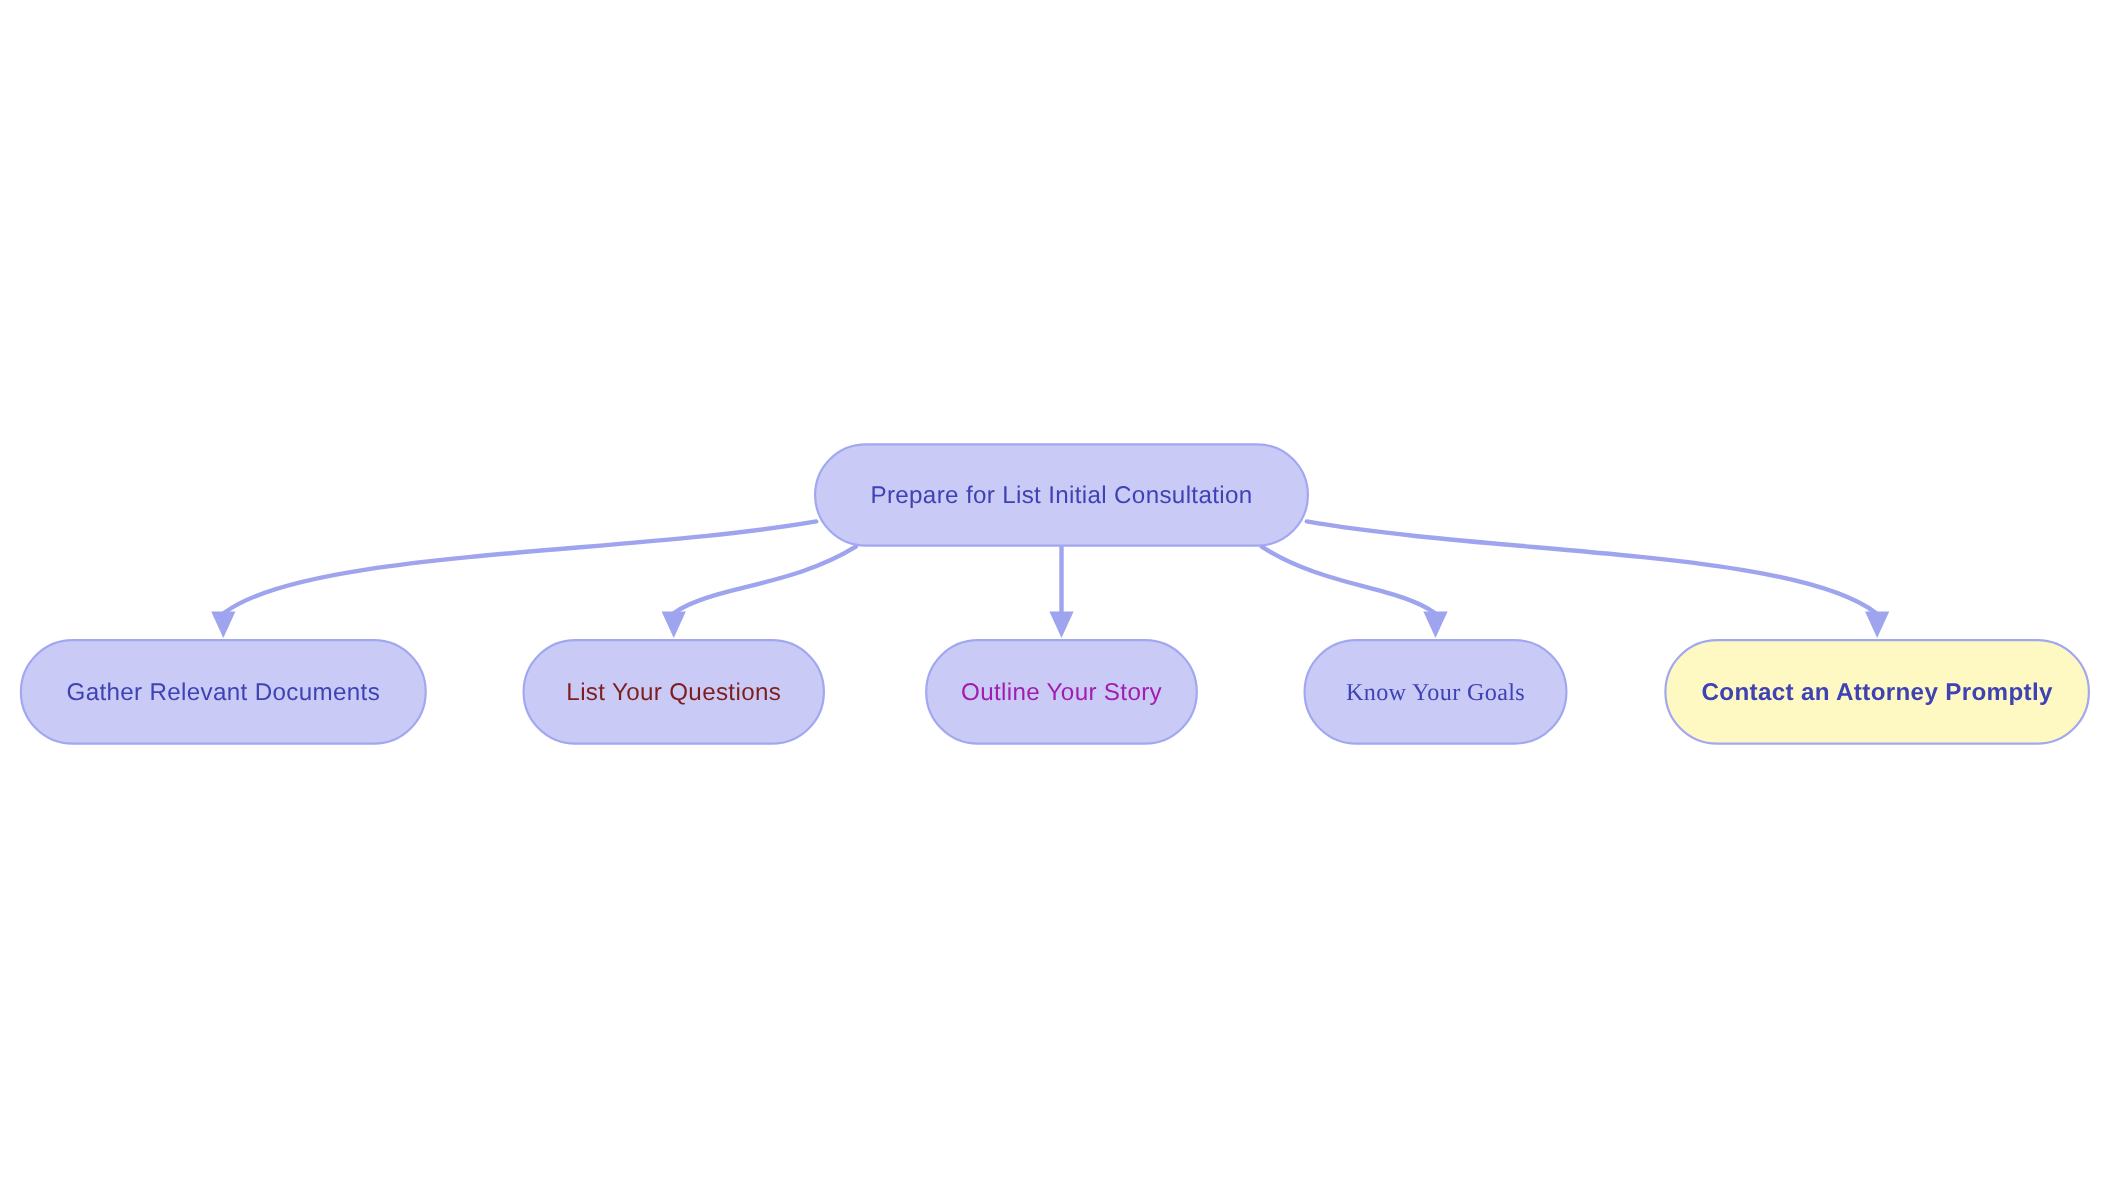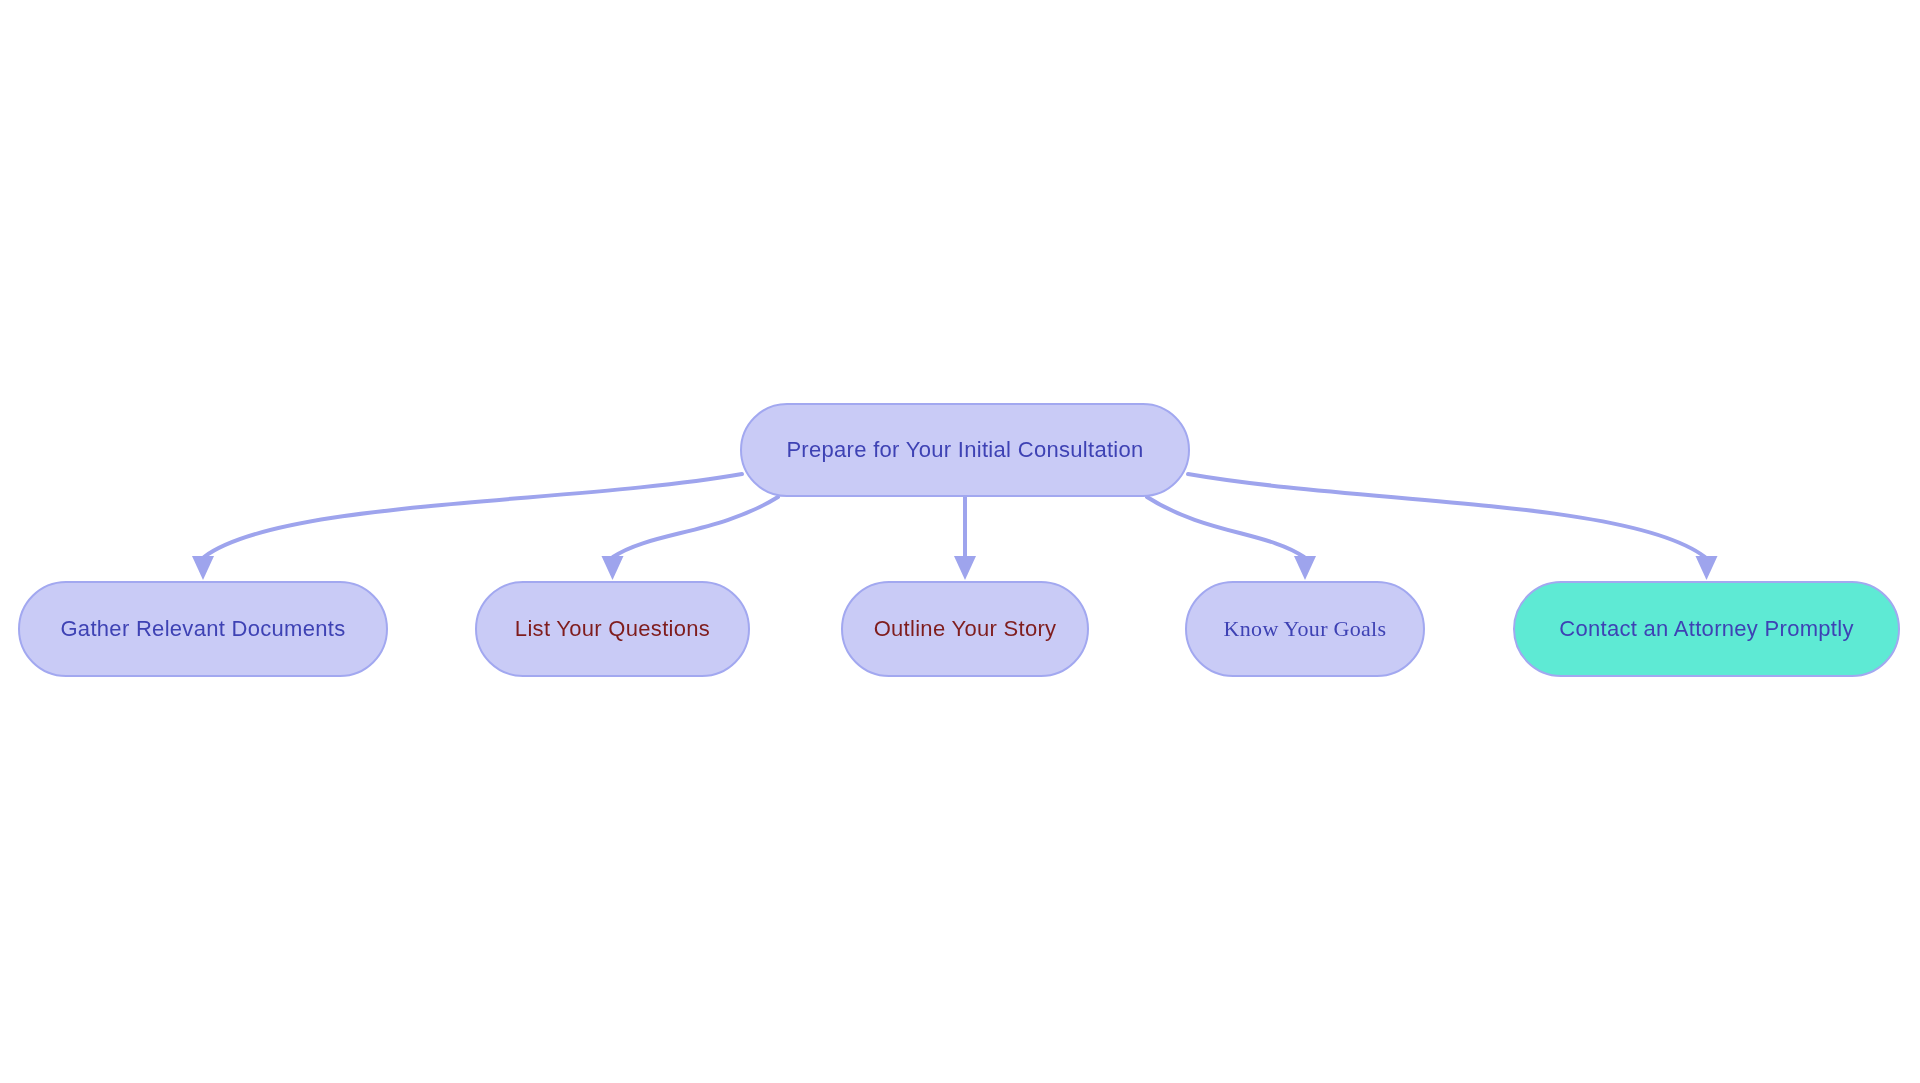--- a/index.html
+++ b/index.html
@@ -55,25 +55,25 @@
         <polygon points="601.5,556 623.5,556 612.5,580" fill="#9ea4ed"></polygon>
         <path d="M965,497 L965,557" fill="none" stroke="#9ea4ed" stroke-width="4" stroke-linecap="round"></path>
         <polygon points="954,556 976,556 965,580" fill="#9ea4ed"></polygon>
         <path d="M1147,497 C1205,534 1268,532 1304,557" fill="none" stroke="#9ea4ed" stroke-width="4" stroke-linecap="round"></path>
         <polygon points="1294,556 1316,556 1305,580" fill="#9ea4ed"></polygon>
         <path d="M1188,474 C1360,504 1630,500 1705,557" fill="none" stroke="#9ea4ed" stroke-width="4" stroke-linecap="round"></path>
         <polygon points="1695.5,556 1717.5,556 1706.5,580" fill="#9ea4ed"></polygon>
       </g>
   </svg>
 
-  <div class="node root" style="background: rgb(201, 203, 246); border: 2px solid rgb(162, 168, 240); color: rgb(62, 66, 180);">Prepare for Your Initial Consultation</div>
+  <div class="node root" style="background: rgb(201, 203, 246); border: 2px solid rgb(162, 168, 240); color: rgb(62, 66, 180);">Prepare for List Initial Consultation</div>
 
   <div class="node c0" style="background: rgb(201, 203, 246); border: 2px solid rgb(162, 168, 240); color: rgb(62, 66, 180);">Gather Relevant Documents</div>
 
   <div class="node c1" style="background: rgb(201, 203, 246); border: 2px solid rgb(162, 168, 240); color: #7f1d1d;">List Your Questions</div>
 
-  <div class="node c2" style="background: rgb(201, 203, 246); border: 2px solid rgb(162, 168, 240); color: #7f1d1d;">Outline Your Story</div>
+  <div class="node c2" style="background: rgb(201, 203, 246); border: 2px solid rgb(162, 168, 240); color: #a21caf;">Outline Your Story</div>
 
   <div class="node c3" style="background: rgb(201, 203, 246); border: 2px solid rgb(162, 168, 240); color: rgb(62, 66, 180);">Know Your Goals</div>
 
-  <div class="node c4" style="background: #5eead4; border: 2px solid rgb(162, 168, 240); color: rgb(62, 66, 180);">Contact an Attorney Promptly</div>
+  <div class="node c4" style="background: #fef9c3; border: 2px solid rgb(162, 168, 240); color: rgb(62, 66, 180); font-weight: bold;">Contact an Attorney Promptly</div>
 
 </div>
 
 </body></html>

